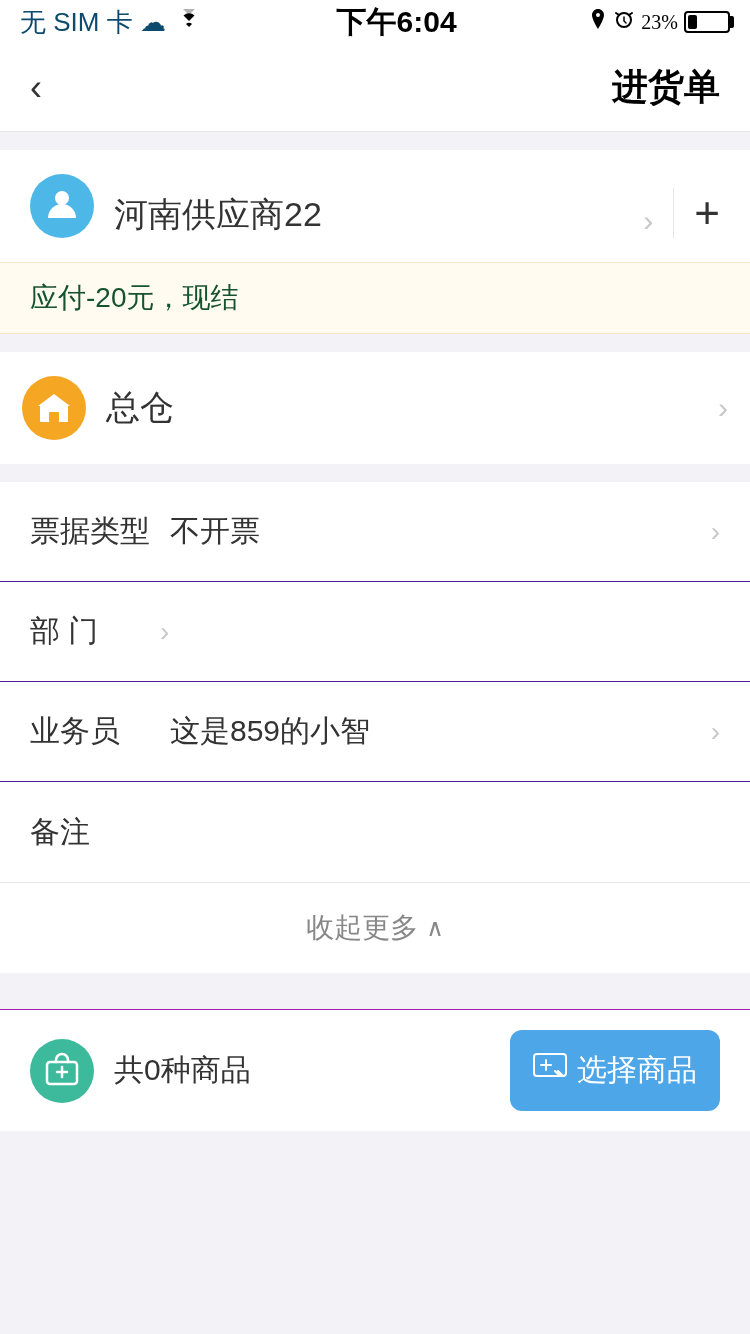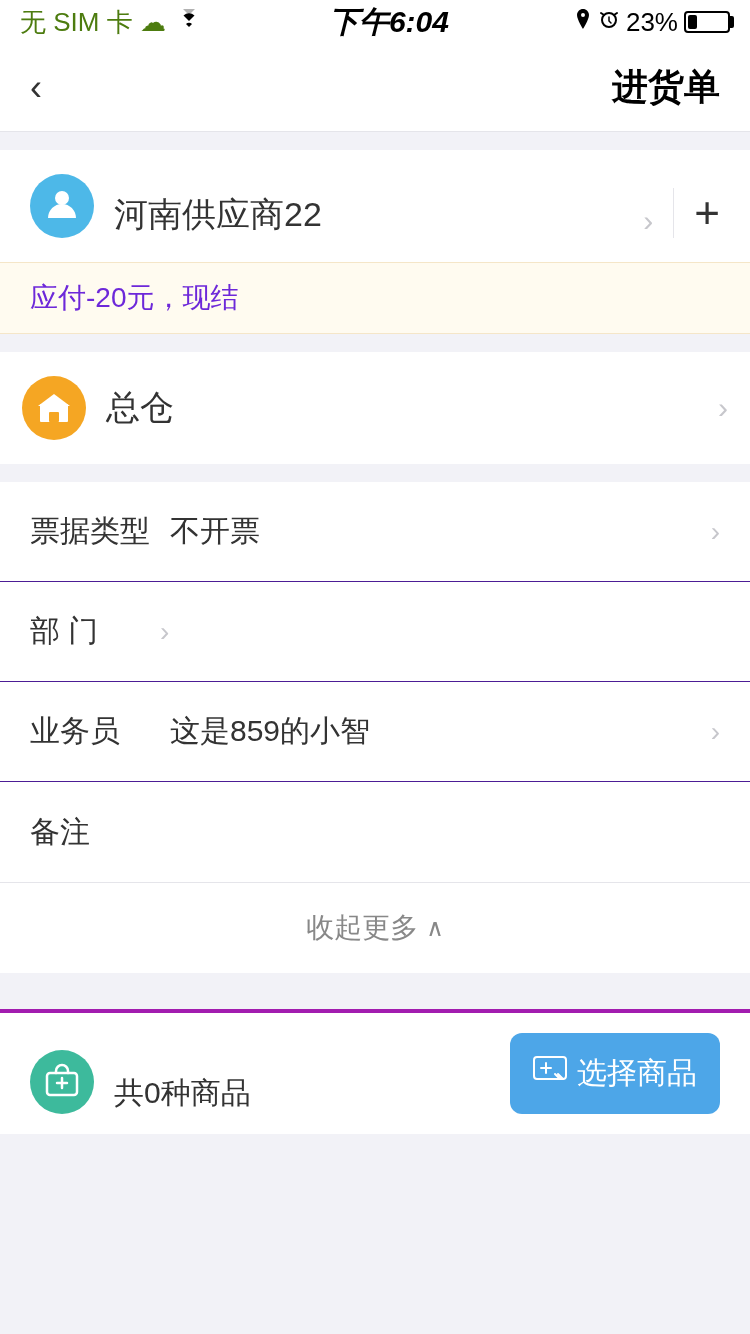--- a/index.html
+++ b/index.html
@@ -17,22 +17,22 @@
       width: 100%;
       height: 44px;
       background: #fff;
       display: flex;
       align-items: center;
       justify-content: space-between;
       padding: 0 20px;
       font-size: 28px;
       font-weight: 500;
     }
-    .status-left { font-size: 26px; color: #4d7c0f; display: flex; align-items: center; gap: 8px; }
-    .status-center { font-size: 30px; font-weight: 600; color: #000; font-style: italic; }
+    .status-left { font-size: 26px; color: #0c4a6e; display: flex; align-items: center; gap: 8px; }
+    .status-center { font-size: 30px; font-weight: 600; color: #000; }
     .status-right { display: flex; align-items: center; gap: 6px; font-size: 24px; color: #000; }
     .battery-icon { width: 46px; height: 22px; border: 2px solid #000; border-radius: 4px; position: relative; display: inline-flex; align-items: center; padding: 2px; }
     .battery-fill { height: 100%; width: 23%; background: #000; border-radius: 2px; }
     .battery-icon::after { content: ''; position: absolute; right: -6px; top: 50%; transform: translateY(-50%); width: 4px; height: 12px; background: #000; border-radius: 0 2px 2px 0; }
 
     
     .nav-bar {
       width: 100%;
       height: 88px;
       background: #fff;
@@ -71,21 +71,21 @@
     .supplier-name { flex: 1; font-size: 34px; color: #333; }
     .supplier-arrow { font-size: 30px; color: #c7c7cc; margin-right: 20px; }
     .supplier-divider { width: 1px; height: 50px; background: #e5e5ea; margin-right: 20px; }
     .supplier-add { font-size: 44px; color: #333; font-weight: 300; cursor: pointer; }
 
     
     .warning-banner {
       background: #fffbf0;
       padding: 16px 30px;
       font-size: 28px;
-      color: #6d28d9;
+      color: #14532d;
       border-top: 1px solid #f5e6c8;
       border-bottom: 1px solid #f5e6c8;
     }
 
     
     .form-row {
       display: flex;
       align-items: center;
       padding: 0 30px;
       height: 100px;
@@ -136,23 +136,23 @@
       padding: 26px 30px;
       cursor: pointer;
     }
     .collapse-text { font-size: 28px; color: #888; margin-right: 8px; }
     .collapse-arrow { font-size: 24px; color: #888; }
 
     
     .bottom-bar {
       background: #fff;
       display: flex;
-      align-items: flex-end;
+      align-items: center;
       padding: 20px 30px;
-      border-top: 4px solid #a21caf;
+      border-top: 1px solid #a21caf;
       margin-top: 18px;
     }
     .product-icon-wrap {
       width: 64px; height: 64px;
       border-radius: 50%;
       background: #3dba9c;
       display: flex; align-items: center; justify-content: center;
       margin-right: 20px;
       flex-shrink: 0;
     }
@@ -198,21 +198,21 @@
           <path d="M9 1C5.7 1 3 3.7 3 7c0 4.5 6 14 6 14s6-9.5 6-14c0-3.3-2.7-6-6-6zm0 8a2 2 0 110-4 2 2 0 010 4z" fill="#000"></path>
         </svg>
     </span>
     <span>
       <svg width="22" height="22" viewBox="0 0 22 22">
           <circle cx="11" cy="12" r="7" fill="none" stroke="#000" stroke-width="2"></circle>
           <path d="M11 9v4l2 2" stroke="#000" stroke-width="1.5" fill="none" stroke-linecap="round"></path>
           <path d="M3 5l3 2M19 5l-3 2" stroke="#000" stroke-width="2" stroke-linecap="round"></path>
         </svg>
     </span>
-    <span style="font-size:26px;">23%</span>
+    <span style="font-size:20px;font-family:Liberation Serif, serif;">23%</span>
     <div class="battery-icon">
       <div class="battery-fill"></div>
     </div>
   </div>
 </div>
 
 <div class="nav-bar">
   <span class="nav-back">‹</span>
   <span class="nav-title">进货单</span>
 </div>

